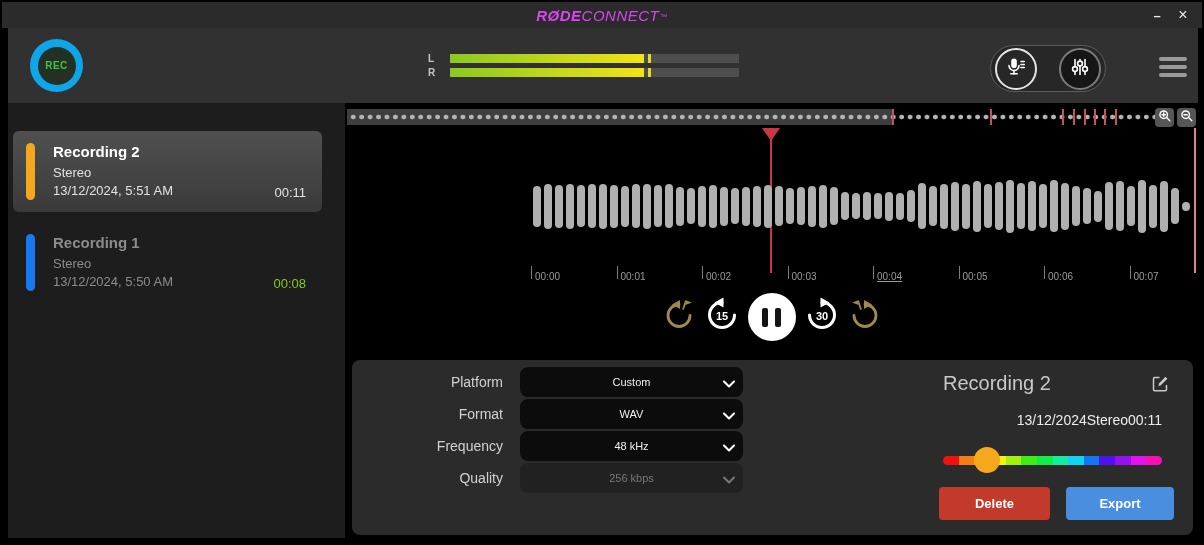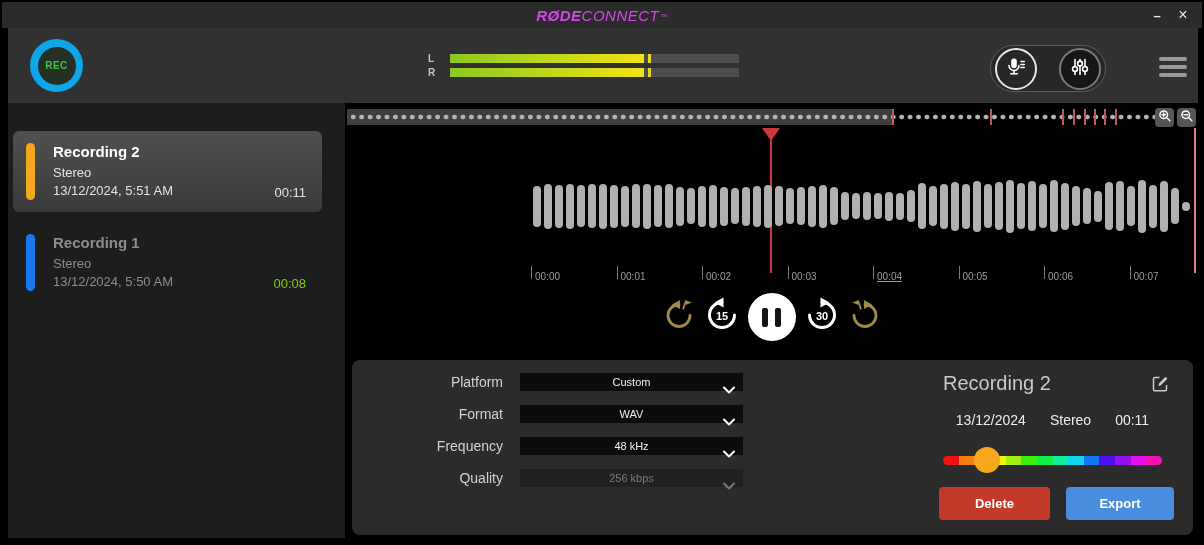--- a/index.html
+++ b/index.html
@@ -70,29 +70,29 @@
   .transport { position:absolute; left:50%; top:190px; transform:translateX(-50%); display:flex; align-items:center; gap:8px; }
   .tbtn { cursor:pointer; display:flex; align-items:center; justify-content:center; }
   .pausebtn { width:48px; height:48px; border-radius:50%; background:#fff; display:flex; align-items:center; justify-content:center; gap:7px; cursor:pointer; }
   .pausebtn div { width:6px; height:19px; background:#141414; border-radius:2px; }
 
   
   .panel { position:absolute; left:7px; right:5px; bottom:3px; height:175px; background:#2b2b2b; border-radius:8px; }
   .settings { position:absolute; left:0; top:11px; }
   .srow { display:flex; align-items:center; height:22px; margin-bottom:10px;padding-left:37px; }
   .slabel { width:114px; text-align:right; margin-right:17px; color:#d2d2d2; font-size:14px; }
-  .sdrop { position:relative; width:223px; height:18px; background:#0c0c0c; border-radius:0; color:#fff; cursor:pointer; }
+  .sdrop { position:relative; width:223px; height:30px; background:#0c0c0c; border-radius:8px; color:#fff; cursor:pointer; }
   .sval { position:absolute; inset:0; display:flex; align-items:center; justify-content:center; font-size:11px; color:#f0f0f0; }
   .schev { position:absolute; right:8px; top:7px; }
   .sdrop.disabled { background:#212121; color:#787878; cursor:default; }
   .sdrop.disabled .sval { color:#787878; }
 
   .dtitle { position:absolute; left:591px; top:12px; font-size:20px; color:#c9c9c9; }
   .editbtn { position:absolute; left:799px; top:15px; cursor:pointer; }
-  .drow { position:absolute; left:591px; top:52px; width:219px; display:flex; justify-content:center; font-size:14px; color:#ececec;gap:24px; }
+  .drow { position:absolute; left:591px; top:52px; width:219px; display:flex; justify-content:flex-end; font-size:14px; color:#ececec; }
   .cslider { position:absolute; left:591px; top:96px; width:219px; height:9px; border-radius:5px; cursor:pointer; }
   .chandle { position:absolute; top:-9px; width:26px; height:26px; border-radius:50%; transform:translateX(-50%); cursor:pointer; }
   .btnrow { position:absolute; left:587px; top:127px; display:flex; }
   .pbtn { height:33px; border-radius:4px; border:none; color:#fff; font-size:13px; font-weight:bold; font-family:"Liberation Sans",sans-serif; cursor:pointer; }
   .pbtn.del { width:111px; background:#c43a2a; margin-right:16px; }
   .pbtn.exp { width:108px; background:#4a8ee0; }
 </style>
 </head>
 <body>
 

